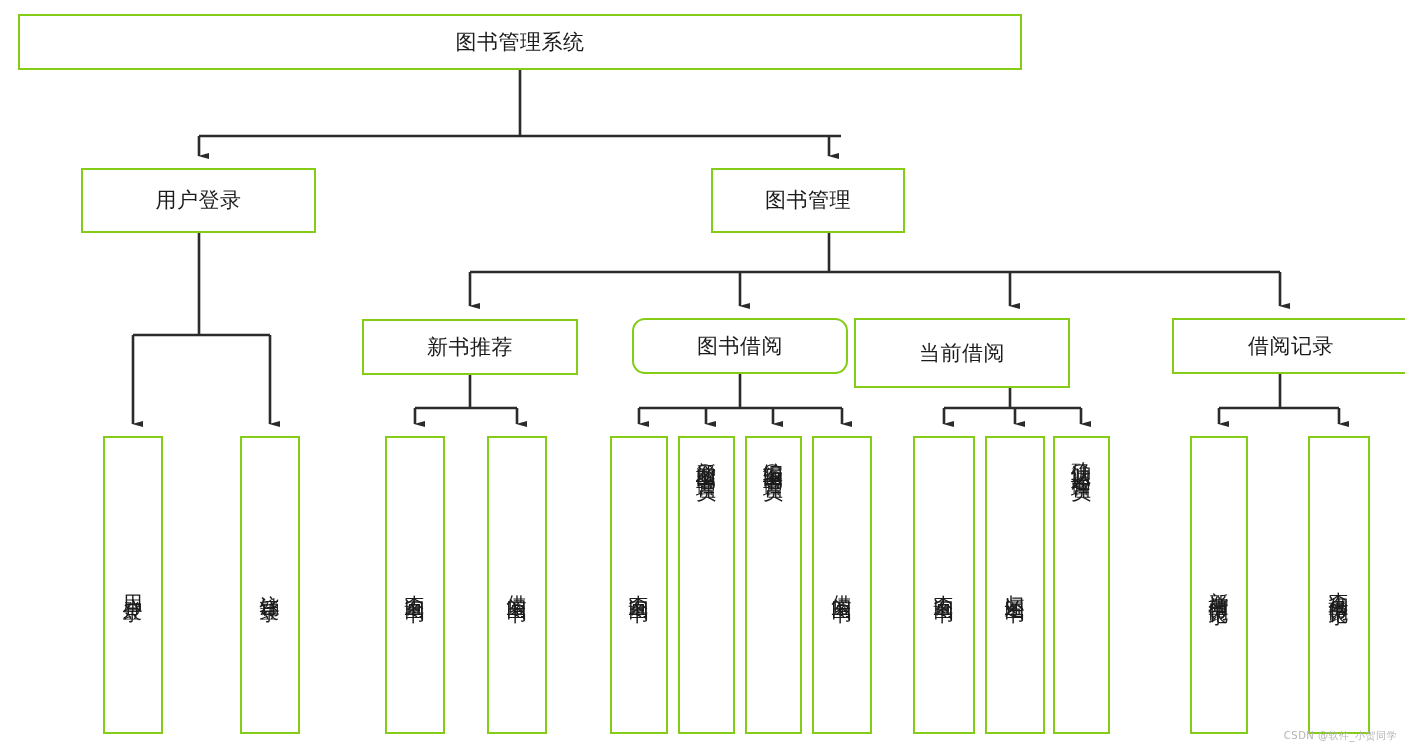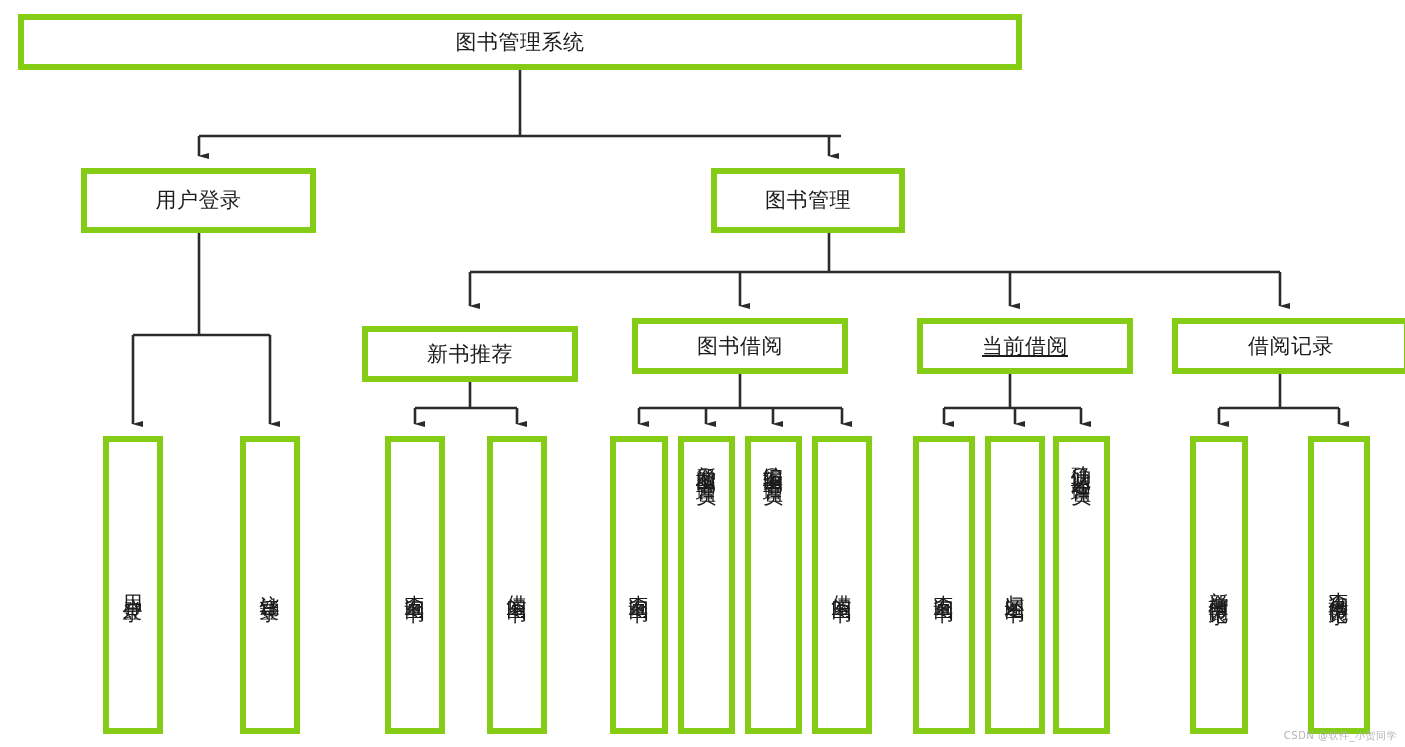--- a/index.html
+++ b/index.html
@@ -22,21 +22,21 @@
     left: 0;
     top: 0;
     width: 1405px;
     height: 747px;
     pointer-events: none;
   }
   .node {
     position: absolute;
     box-sizing: border-box;
     background: #ffffff;
-    border: 6px solid #84cc16;
+    border: 2px solid #84cc16;
     display: flex;
     align-items: center;
     justify-content: center;
     color: #1b1b1b;
   }
   .node-label {
     display: block;
     text-align: center;
     line-height: 1.18;
     white-space: nowrap;
@@ -134,27 +134,27 @@
     <span class="node-label">图书管理系统</span>
   </div>
 
   <div class="node h-node" style="left:81px; top:168px; width:235px; height:65px;">
     <span class="node-label">用户登录</span>
   </div>
   <div class="node h-node" style="left:711px; top:168px; width:194px; height:65px;">
     <span class="node-label">图书管理</span>
   </div>
 
-  <div class="node h-node" style="left:362px; top:326px; width:216px; height:56px;">
+  <div class="node h-node" style="left:362px; top:319px; width:216px; height:56px;">
     <span class="node-label">新书推荐</span>
   </div>
-  <div class="node h-node" style="left:632px; top:318px; width:216px; height:56px;">
+  <div class="node h-node" style="left:632px; top:318px; width:216px; height:56px;border-radius:13px;">
     <span class="node-label">图书借阅</span>
   </div>
-  <div class="node h-node" style="left:917px; top:318px; width:216px; height:56px;text-decoration:underline;">
+  <div class="node h-node" style="left:854px; top:318px; width:216px; height:70px;">
     <span class="node-label">当前借阅</span>
   </div>
   <div class="node h-node" style="left:1172px; top:318px; width:238px; height:56px;">
     <span class="node-label">借阅记录</span>
   </div>
 
   <div class="node v-node center-text" style="left:103px; top:436px; width:60px; height:298px;">
     <span class="node-label">用户登录</span>
   </div>
   <div class="node v-node center-text" style="left:240px; top:436px; width:60px; height:298px;">

